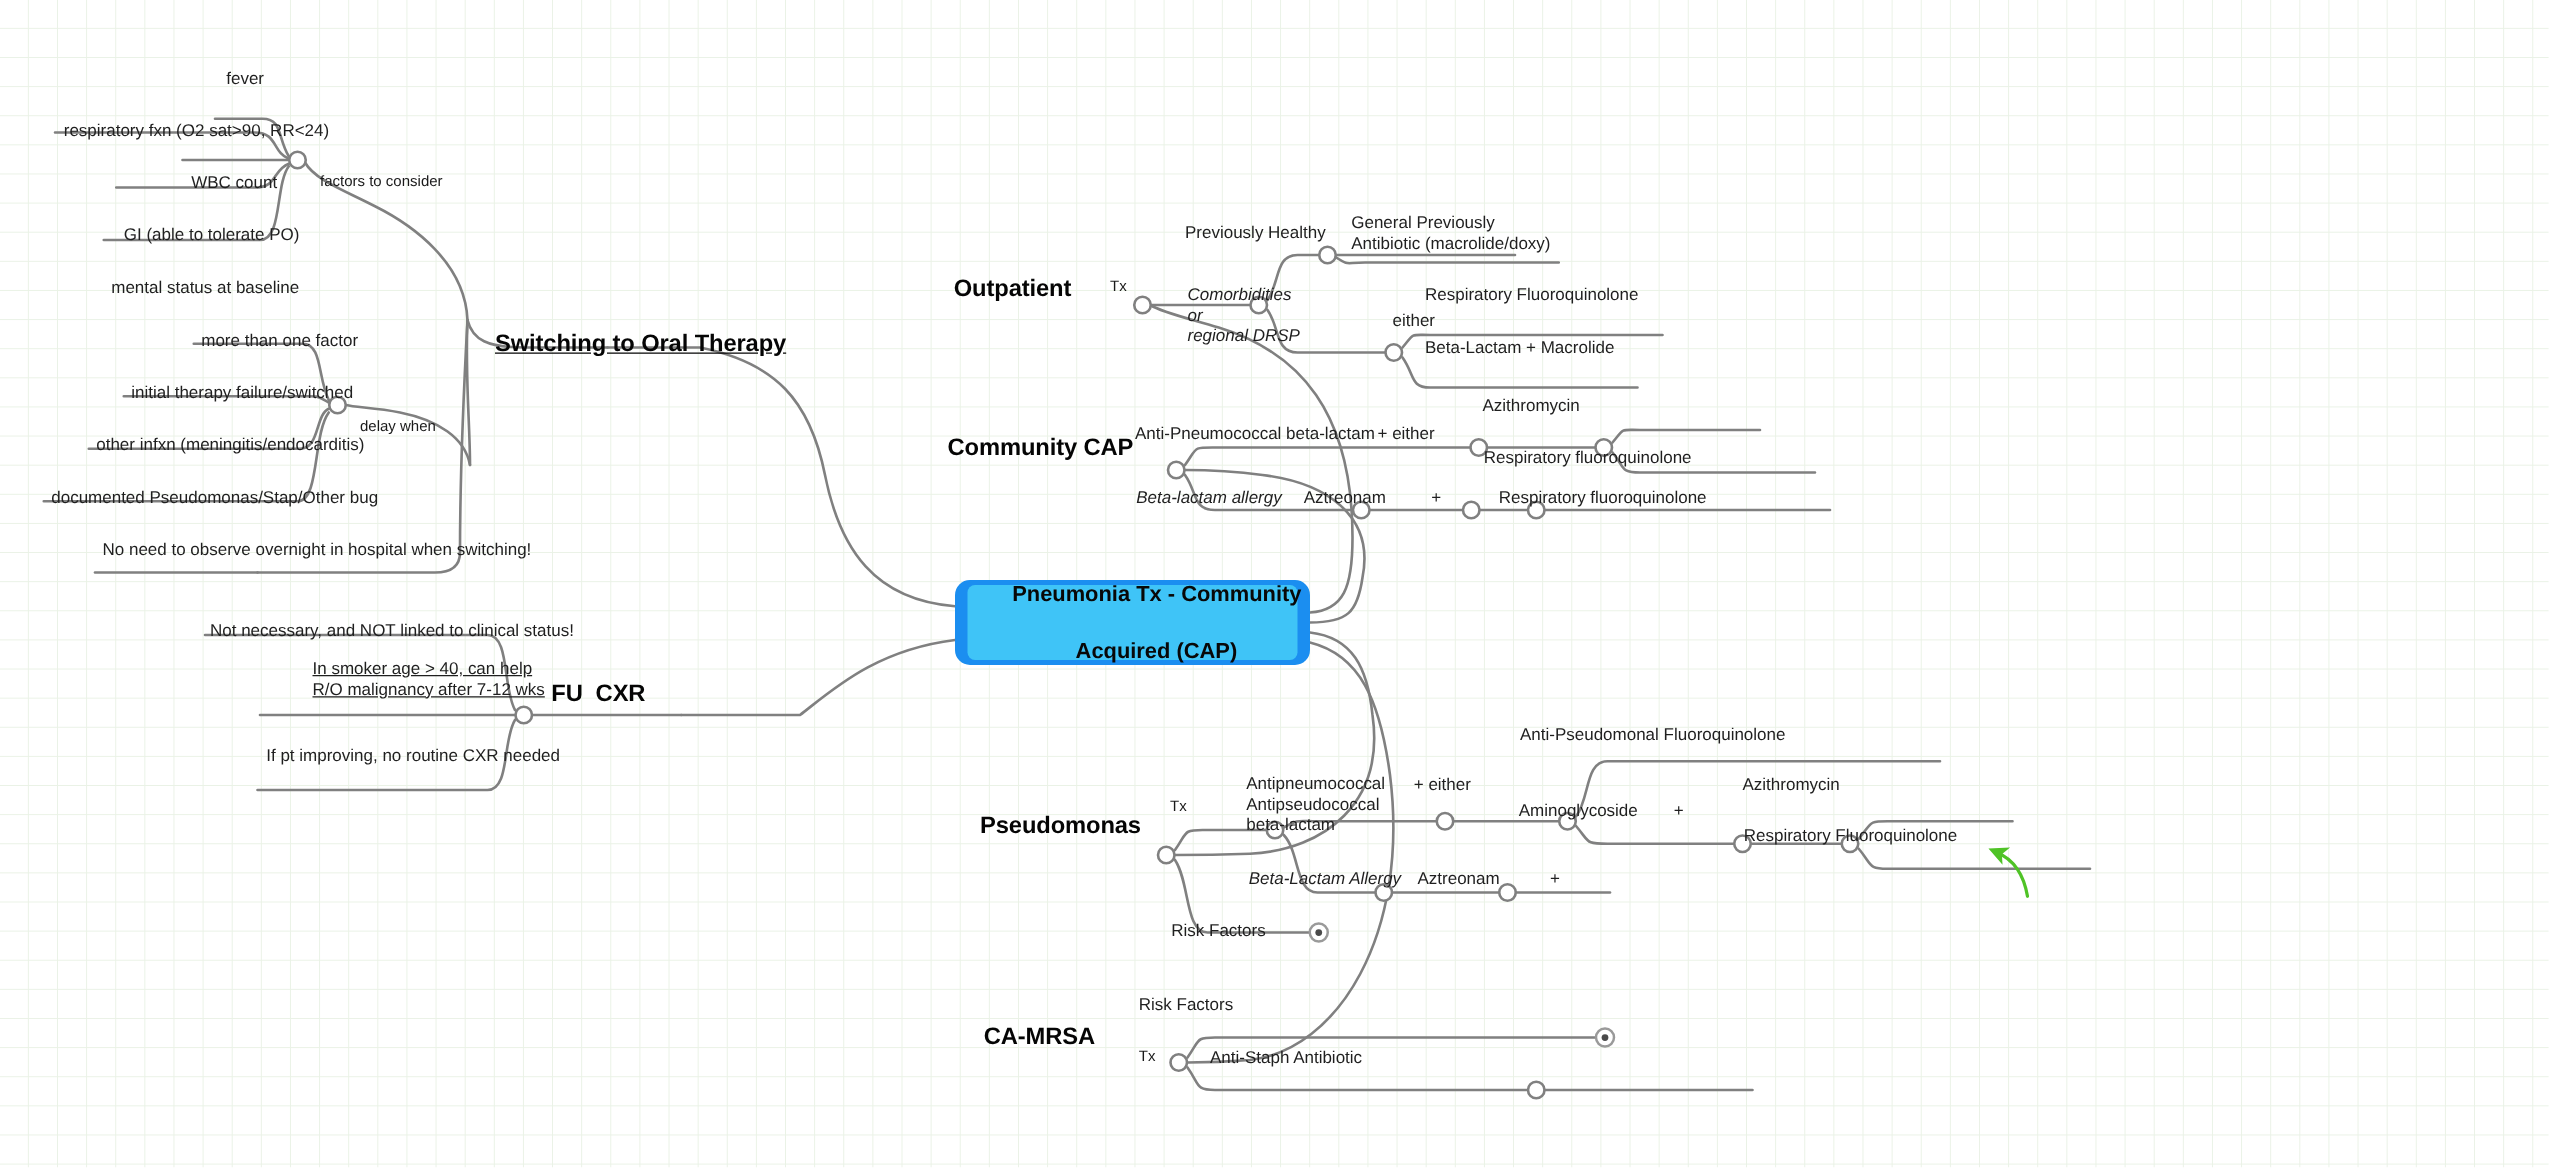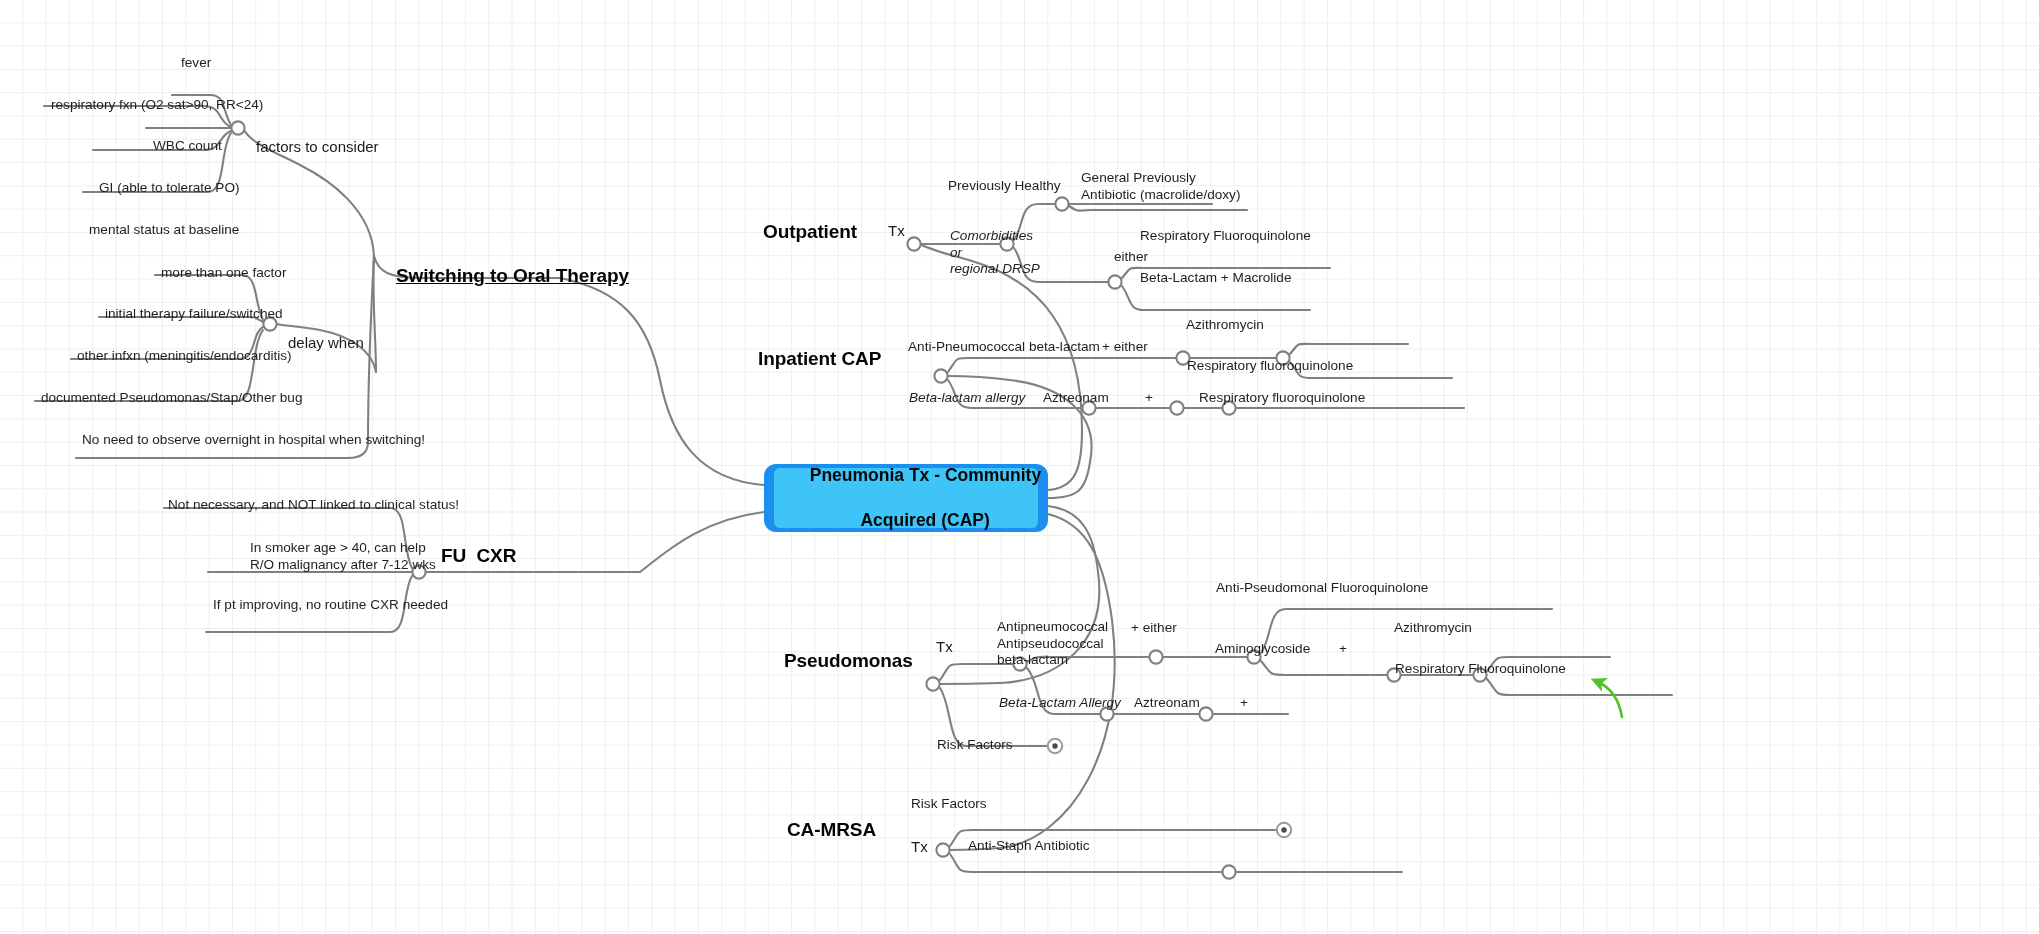--- a/index.html
+++ b/index.html
@@ -41,21 +41,21 @@
     text-align: center;
     line-height: 1.3;
   }
   .mm-label.lvl-main {
     font-weight: bold;
     font-size: 19px;
     letter-spacing: -0.1px;
     color: #050505;
   }
   .mm-label.lvl-sub {
-    font-size: 15px;
+    font-size: 12px;
     color: #1a1a1a;
   }
   .mm-label.lvl-small {
     font-size: 13.6px;
     color: #1f1f1f;
   }
   .mm-label.ital { font-style: italic; }
 
   #root-node {
     position: absolute;
@@ -212,35 +212,35 @@
       <div class="mm-label lvl-small" style="left: 99px; top: 180px;">GI (able to tolerate PO)</div>
       <div class="mm-label lvl-small" style="left: 89px; top: 222px;">mental status at baseline</div>
       <div class="mm-label lvl-sub" style="left: 288px; top: 334px;">delay when</div>
       <div class="mm-label lvl-small" style="left: 161px; top: 265px;">more than one factor</div>
       <div class="mm-label lvl-small" style="left: 105px; top: 306px;">initial therapy failure/switched</div>
       <div class="mm-label lvl-small" style="left: 77px; top: 348px;">other infxn (meningitis/endocarditis)</div>
       <div class="mm-label lvl-small" style="left: 41px; top: 390px;">documented Pseudomonas/Stap/Other bug</div>
       <div class="mm-label lvl-small" style="left: 82px; top: 432px;">No need to observe overnight in hospital when switching!</div>
       <div class="mm-label lvl-main" style="left: 441px; top: 544px;">FU  CXR</div>
       <div class="mm-label lvl-small" style="left: 168px; top: 497px;">Not necessary, and NOT linked to clinical status!</div>
-      <div class="mm-label lvl-small" style="left: 250px; top: 540px;">In smoker age &gt; 40, can help
+      <div class="mm-label lvl-small" style="left: 250px; top: 527px; text-decoration: underline;">In smoker age &gt; 40, can help
 R/O malignancy after 7-12 wks</div>
       <div class="mm-label lvl-small" style="left: 213px; top: 597px;">If pt improving, no routine CXR needed</div>
       <div class="mm-label lvl-main" style="left: 763px; top: 220px;">Outpatient</div>
       <div class="mm-label lvl-sub" style="left: 888px; top: 222px;">Tx</div>
       <div class="mm-label lvl-small" style="left: 948px; top: 178px;">Previously Healthy</div>
       <div class="mm-label lvl-small" style="left: 1081px; top: 170px;">General Previously
 Antibiotic (macrolide/doxy)</div>
       <div class="mm-label lvl-small ital" style="left: 950px; top: 228px;">Comorbidities
 or
 regional DRSP</div>
       <div class="mm-label lvl-small" style="left: 1114px; top: 249px;">either</div>
       <div class="mm-label lvl-small" style="left: 1140px; top: 228px;">Respiratory Fluoroquinolone</div>
       <div class="mm-label lvl-small" style="left: 1140px; top: 270px;">Beta-Lactam + Macrolide</div>
-      <div class="mm-label lvl-main" style="left: 758px; top: 347px;">Inpatient CAP</div>
+      <div class="mm-label lvl-main" style="left: 758px; top: 347px;">Community CAP</div>
       <div class="mm-label lvl-small" style="left: 908px; top: 339px;">Anti-Pneumococcal beta-lactam</div>
       <div class="mm-label lvl-small" style="left: 1102px; top: 339px;">+ either</div>
       <div class="mm-label lvl-small" style="left: 1186px; top: 317px;">Azithromycin</div>
       <div class="mm-label lvl-small" style="left: 1187px; top: 358px;">Respiratory fluoroquinolone</div>
       <div class="mm-label lvl-small ital" style="left: 909px; top: 390px;">Beta-lactam allergy</div>
       <div class="mm-label lvl-small" style="left: 1043px; top: 390px;">Aztreonam</div>
       <div class="mm-label lvl-small" style="left: 1145px; top: 390px;">+</div>
       <div class="mm-label lvl-small" style="left: 1199px; top: 390px;">Respiratory fluoroquinolone</div>
       <div class="mm-label lvl-main" style="left: 784px; top: 649px;">Pseudomonas</div>
       <div class="mm-label lvl-sub" style="left: 936px; top: 638px;">Tx</div>

